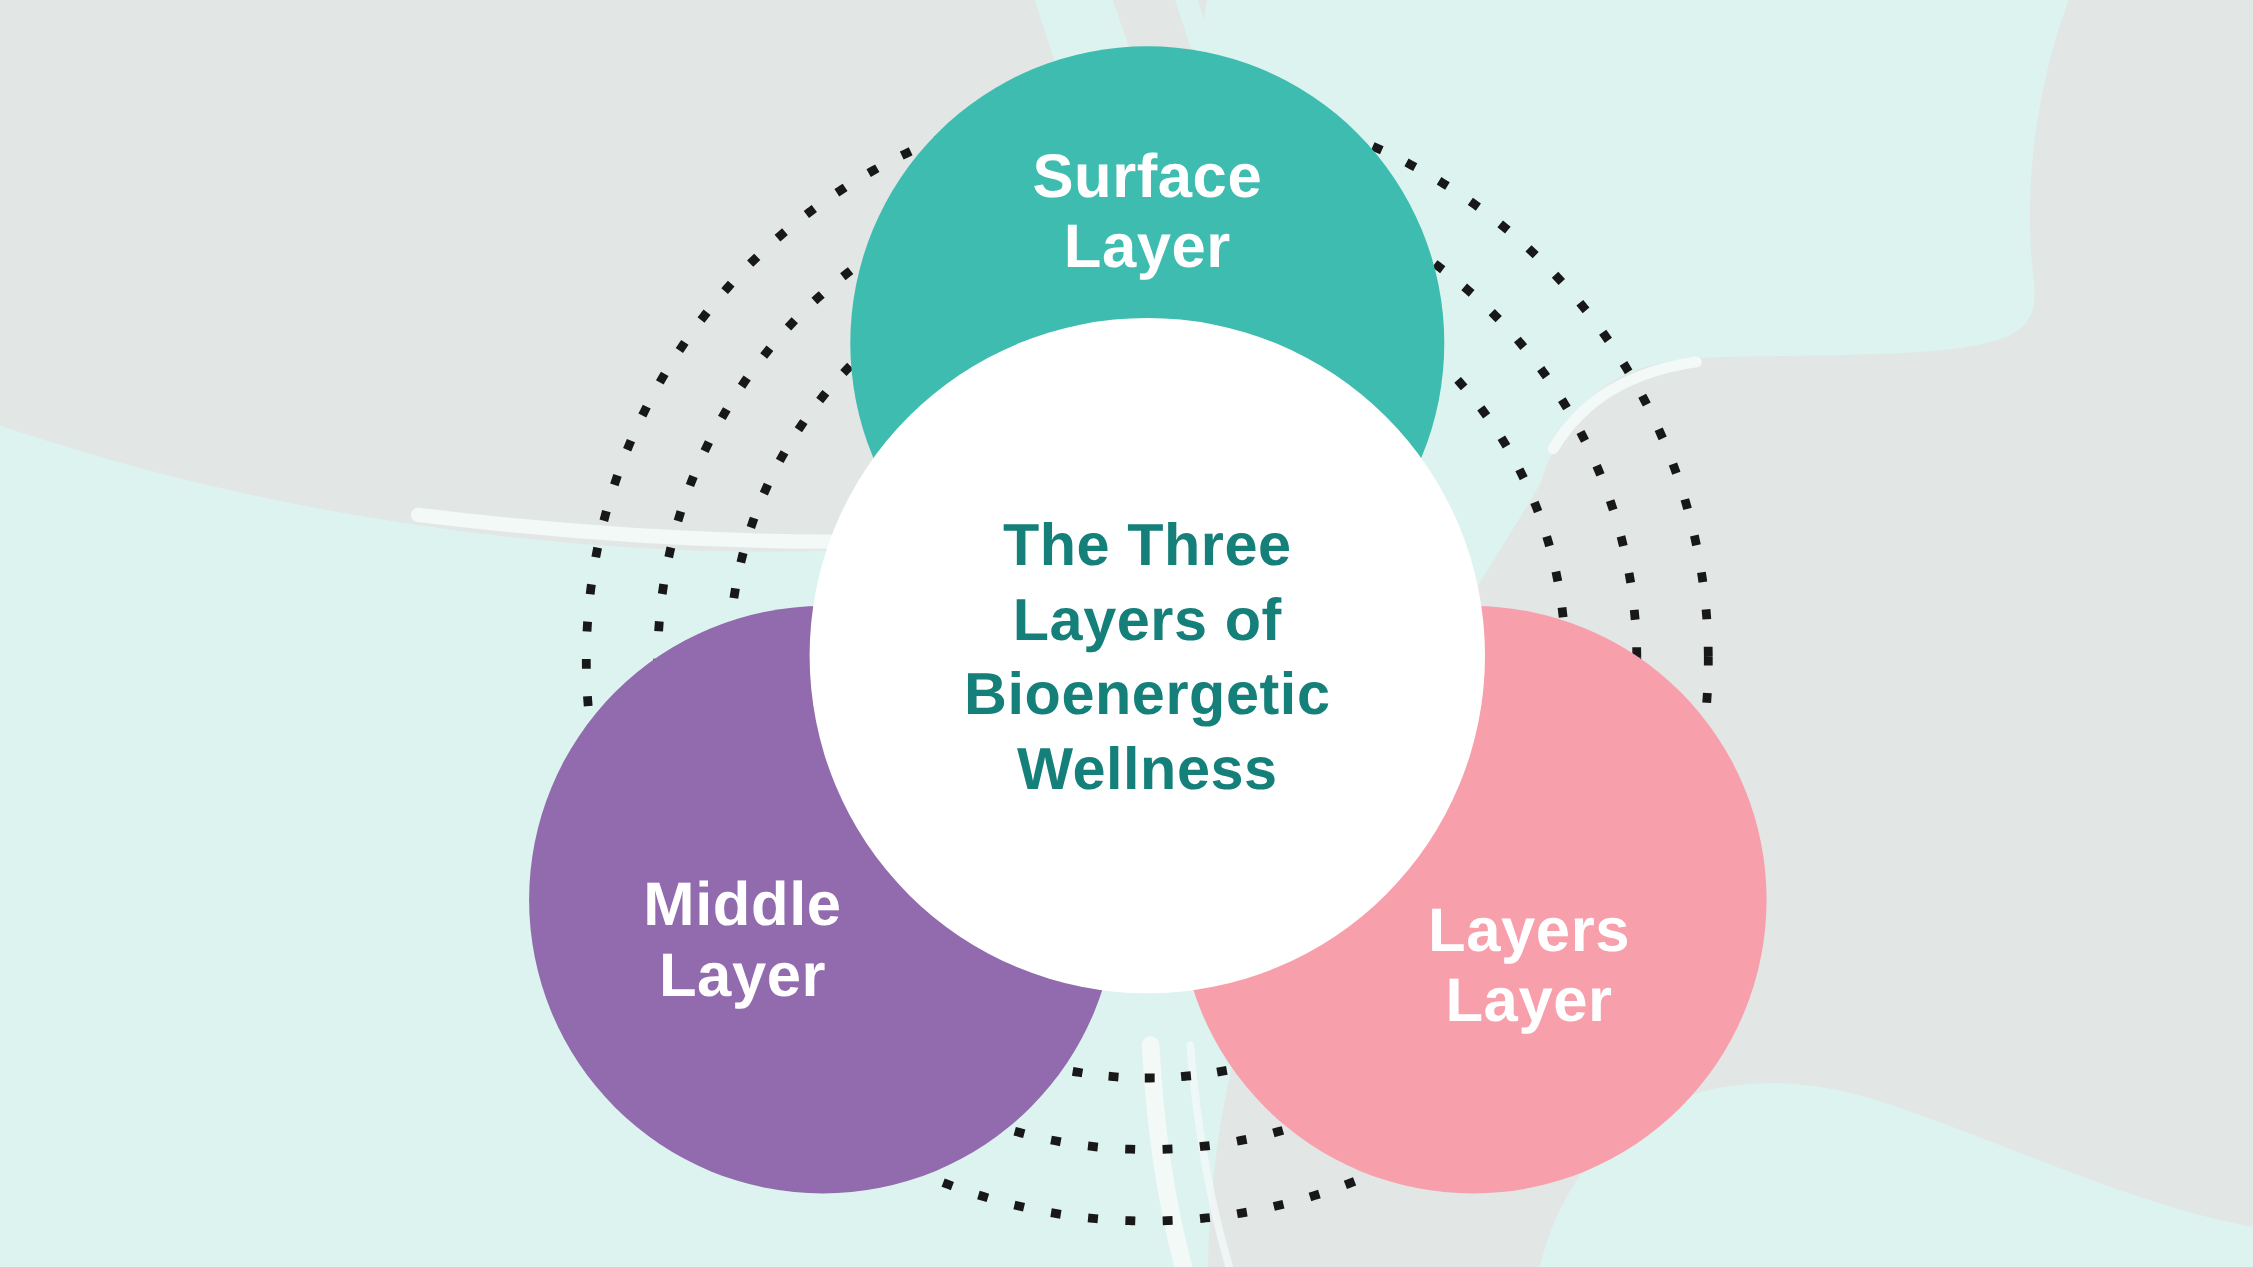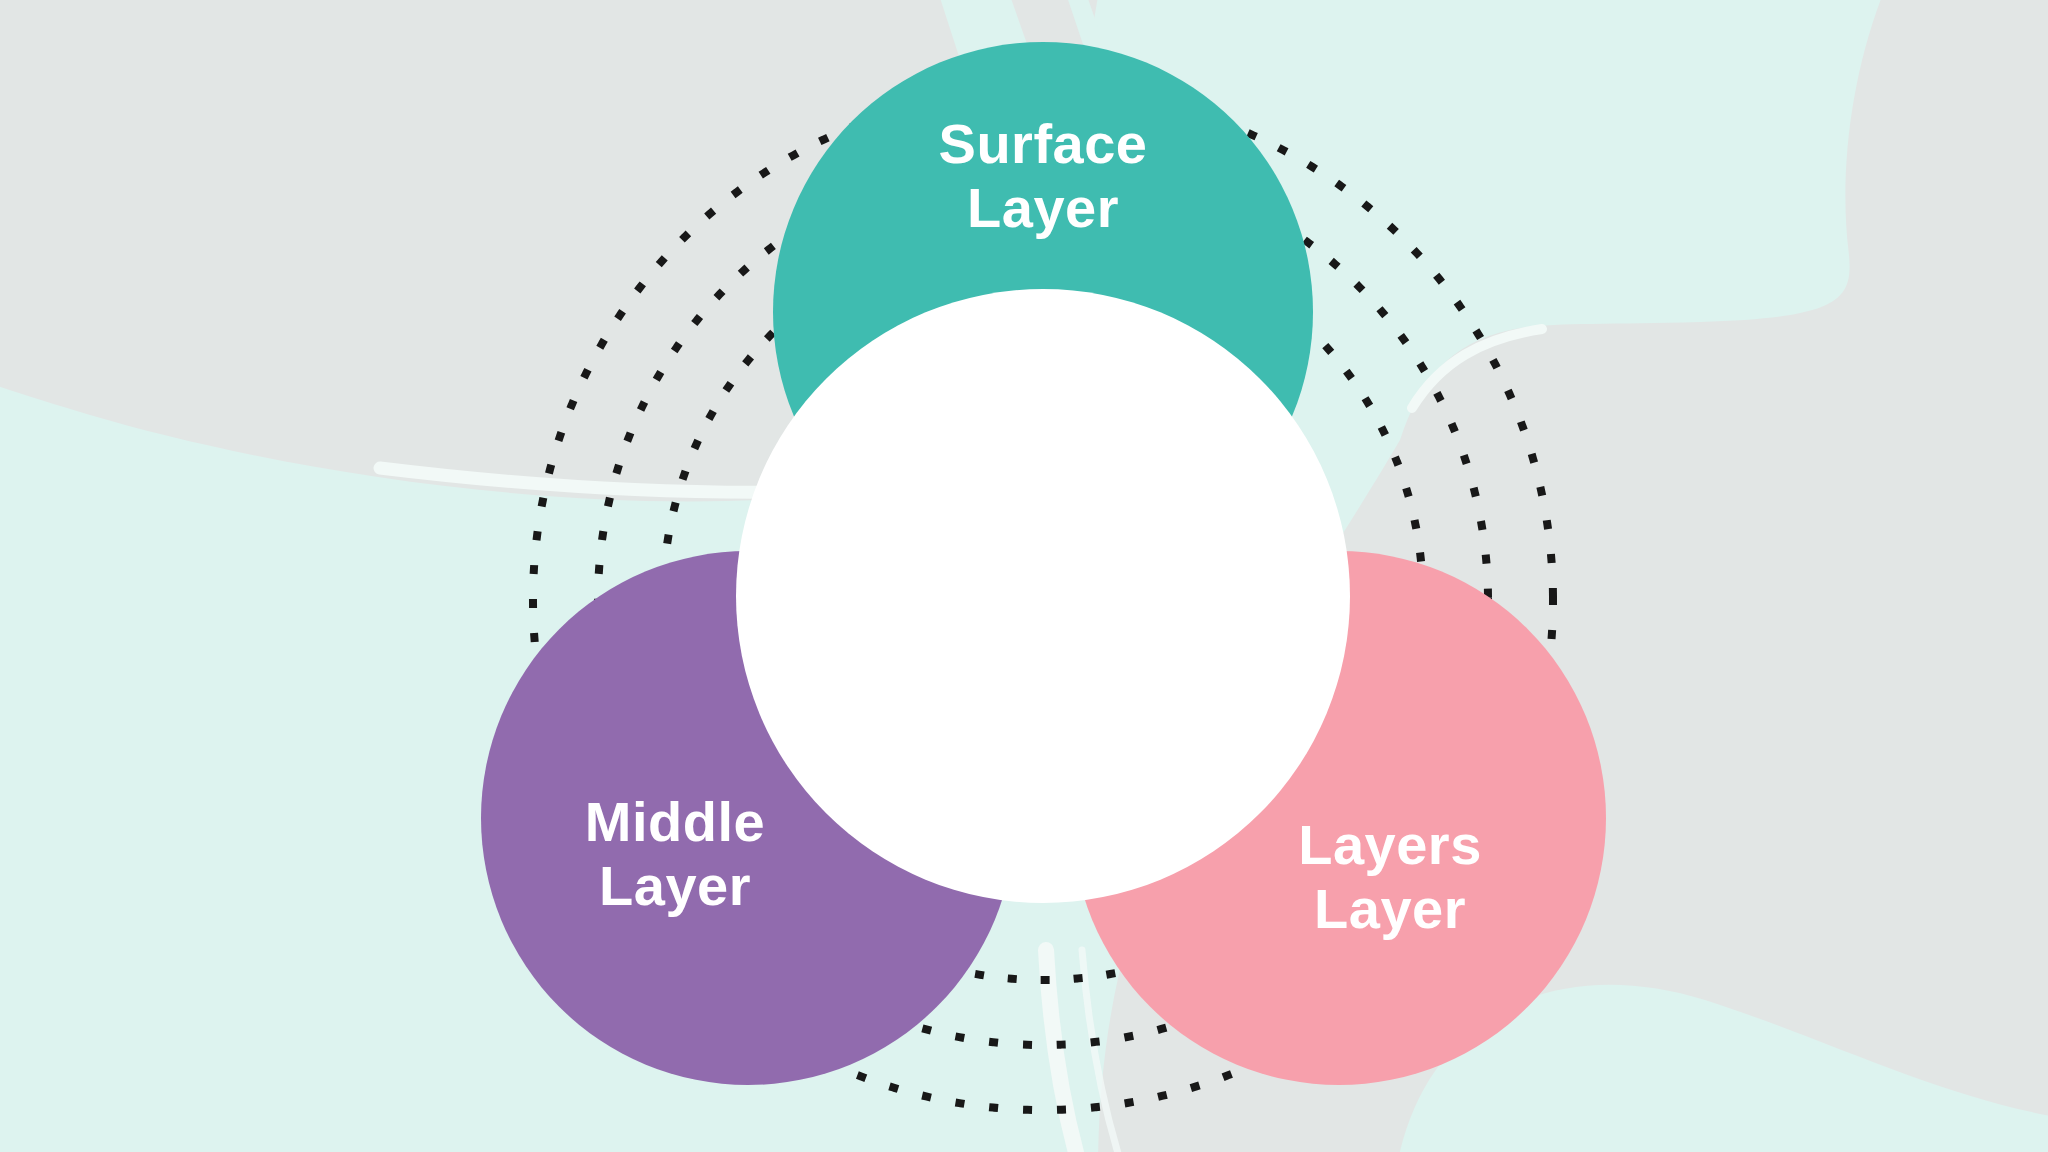--- a/index.html
+++ b/index.html
@@ -27,21 +27,21 @@
     transform: translate(-50%, -50%);
     text-align: center;
     white-space: pre-line;
     font-weight: 700;
     color: #FFFFFF;
     font-size: 56px;
     line-height: 1.14;
     letter-spacing: 0.5px;
     user-select: none;
   }
-  .label.surface { left: 1043px; top: 176px; }
+  .label.surface { left: 1043px; top: 192px; }
   .label.middle  { left: 675px;  top: 822px; margin-top: 32px; }
   .label.deepest { left: 1390px; top: 877px; }
   .center-title {
     position: absolute;
     left: 1043px;
     top: 598px;
     transform: translate(-50%, -50%);
     width: 620px;
     text-align: center;
     white-space: pre-line;
@@ -107,14 +107,18 @@
 
   <div class="label surface">Surface
 Layer</div>
 
   <div class="label middle">Middle
 Layer</div>
 
   <div class="label deepest">Layers
 Layer</div>
 
+  <div class="center-title">The Three
+Layers of
+Bioenergetic
+Wellness</div>
 
 </div>
 
 </body></html>

